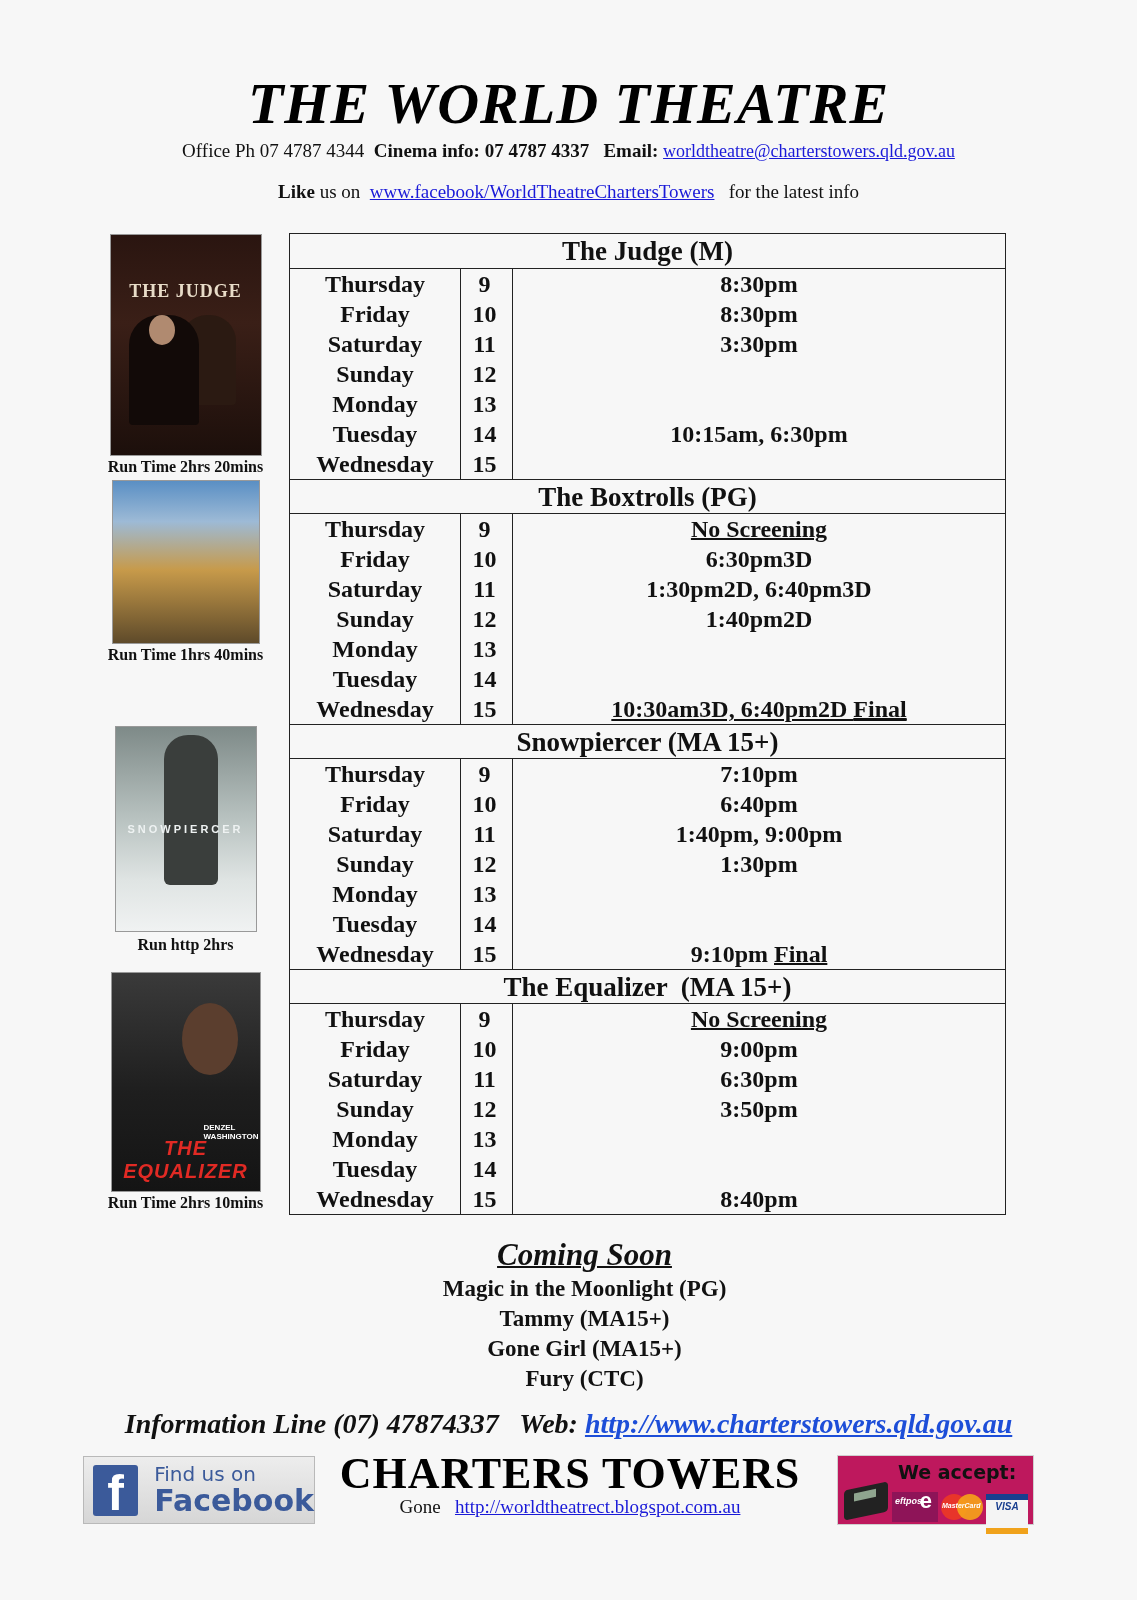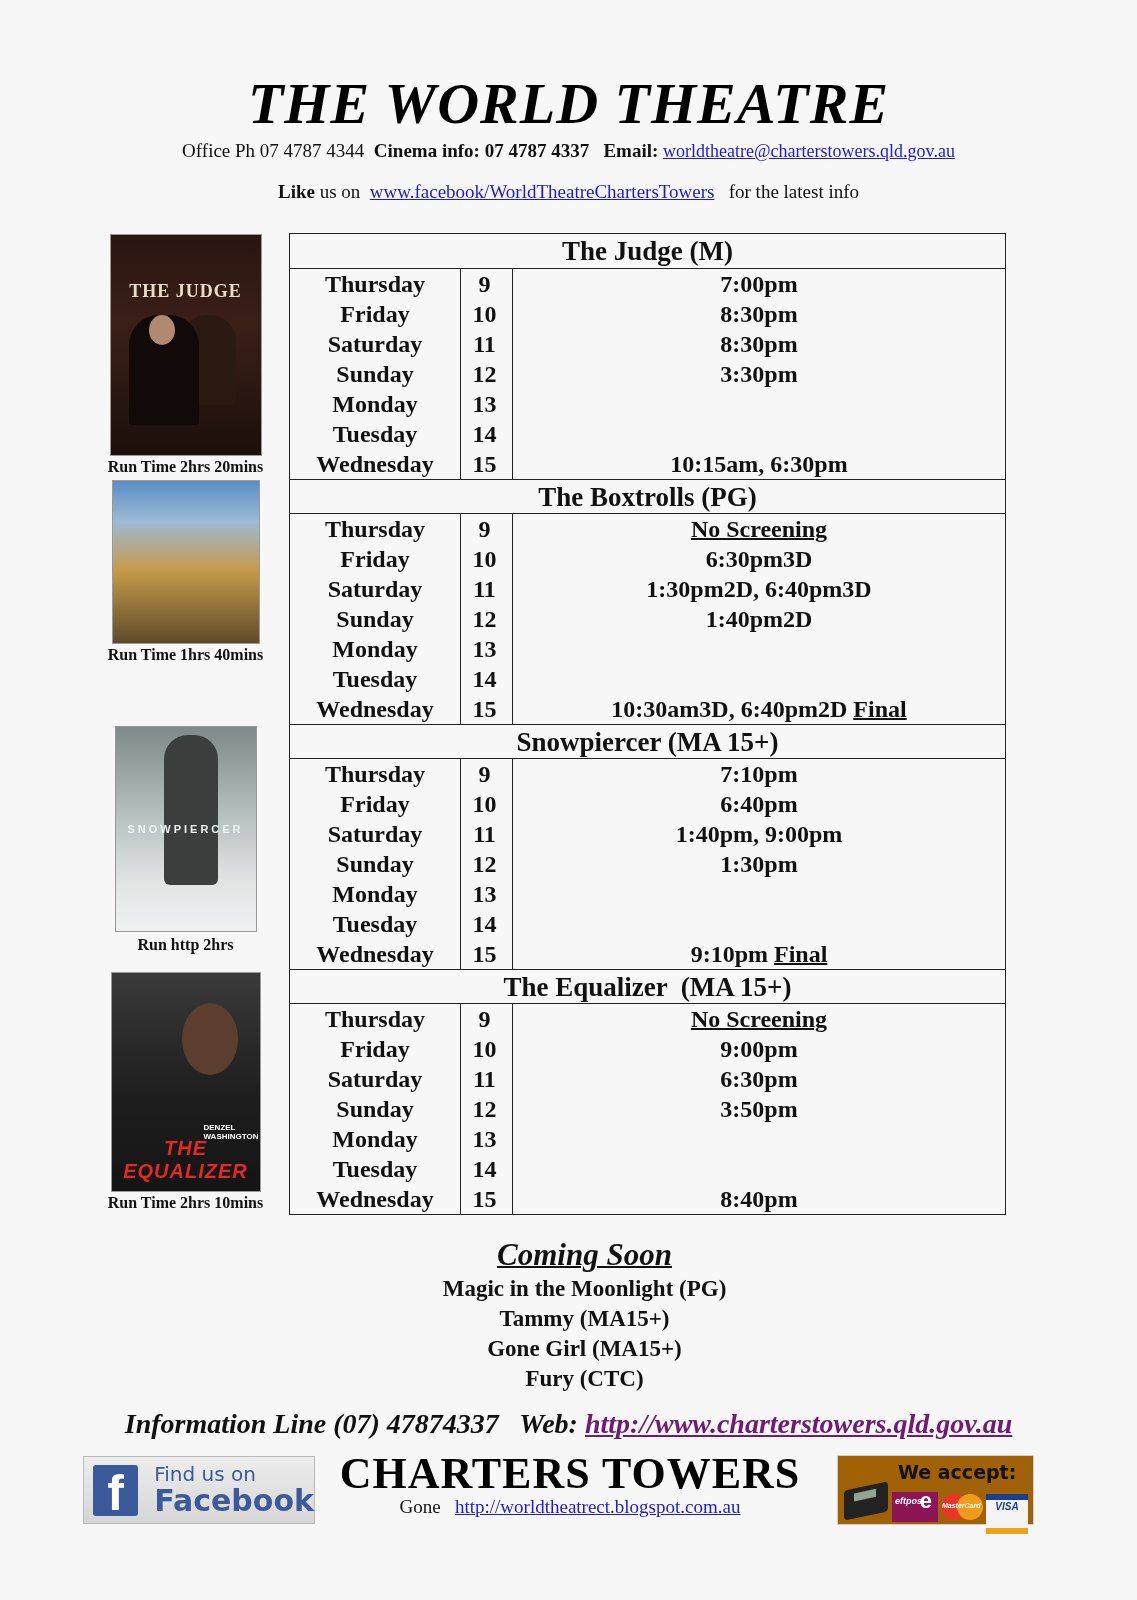--- a/index.html
+++ b/index.html
@@ -84,21 +84,21 @@
     .coming-title {
       font-size: 31px; font-style: italic; font-weight: bold; text-decoration: underline;
       text-decoration-thickness: 2px; line-height: 38px;
     }
     .coming-item { font-size: 23px; font-weight: bold; line-height: 30px; }
 
     .infoline {
       position: absolute; left: 0; width: 1137px; top: 1408px; text-align: center;
       font-size: 28px; font-style: italic; font-weight: bold; white-space: pre;
     }
-    .infoline a { color: #701a75; text-align: right; }
+    .infoline a { color: #1d4ed8; text-align: right; }
 
     .fb-badge {
       position: absolute; left: 83px; top: 1456px; width: 232px; height: 68px;
       background: linear-gradient(180deg, #ededed 0%, #d6d6d6 100%);
       border: 1px solid #b9b9b9; display: flex; align-items: center;
     }
     .fb-logo {
       margin-left: 9px; width: 49px; height: 51px; background: #3b5a9a; border-radius: 3px;
       color: #fff; font-family: "Liberation Sans", sans-serif; font-weight: bold;
       font-size: 50px; line-height: 56px; text-align: center; overflow: hidden;
@@ -111,21 +111,21 @@
       position: absolute; left: 330px; width: 480px; top: 1448px; text-align: center;
       font-size: 44px; font-weight: bold; letter-spacing: 1px; color: #000;
     }
     .blog {
       position: absolute; left: 330px; width: 480px; top: 1496px; text-align: center;
       font-size: 19px; white-space: pre;
     }
 
     .pay-badge {
       position: absolute; left: 837px; top: 1455px; width: 197px; height: 70px;
-      background: #a16207; border: 1px solid #cfcfcf;
+      background: #be185d; border: 1px solid #cfcfcf;
     }
     .pay-title {
       position: absolute; left: 60px; top: 5px; font-family: "DejaVu Sans", sans-serif;
       font-weight: bold; font-size: 19px; color: #111;
     }
     .terminal {
       position: absolute; left: 6px; top: 30px; width: 44px; height: 30px; background: #222;
       border-radius: 4px; transform: skewY(-12deg);
     }
     .terminal:after { content: ""; position: absolute; left: 10px; top: 5px; width: 22px; height: 8px; background: #8fa58f; }
@@ -207,21 +207,20 @@
       <div class="col-num">
         <div class="cell">9</div>
         <div class="cell">10</div>
         <div class="cell">11</div>
         <div class="cell">12</div>
         <div class="cell">13</div>
         <div class="cell">14</div>
         <div class="cell">15</div>
       </div>
       <div class="col-time">
-        <div class="cell">7:00pm</div>
         <div class="cell">8:30pm</div>
         <div class="cell">8:30pm</div>
         <div class="cell">3:30pm</div>
         <div class="cell"></div>
         <div class="cell"></div>
         <div class="cell">10:15am, 6:30pm</div>
       </div>
     </div>
   </div>
 
@@ -246,21 +245,21 @@
         <div class="cell">14</div>
         <div class="cell">15</div>
       </div>
       <div class="col-time">
         <div class="cell"><span class="u">No Screening</span></div>
         <div class="cell">6:30pm3D</div>
         <div class="cell">1:30pm2D, 6:40pm3D</div>
         <div class="cell">1:40pm2D</div>
         <div class="cell"></div>
         <div class="cell"></div>
-        <div class="cell" style="white-space:pre;"><span>10:30am3D, 6:40pm2D </span><span class="u">Final</span></div>
+        <div class="cell" style="white-space:pre;text-decoration:underline;"><span>10:30am3D, 6:40pm2D </span><span class="u">Final</span></div>
       </div>
     </div>
   </div>
 
   <div class="movie-block">
     <div class="movie-head">Snowpiercer (MA 15+)</div>
     <div class="rows">
       <div class="col-day">
         <div class="cell">Thursday</div>
         <div class="cell">Friday</div>

